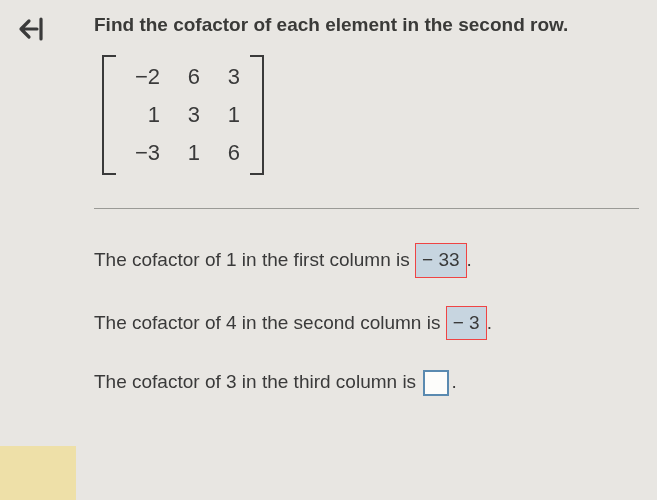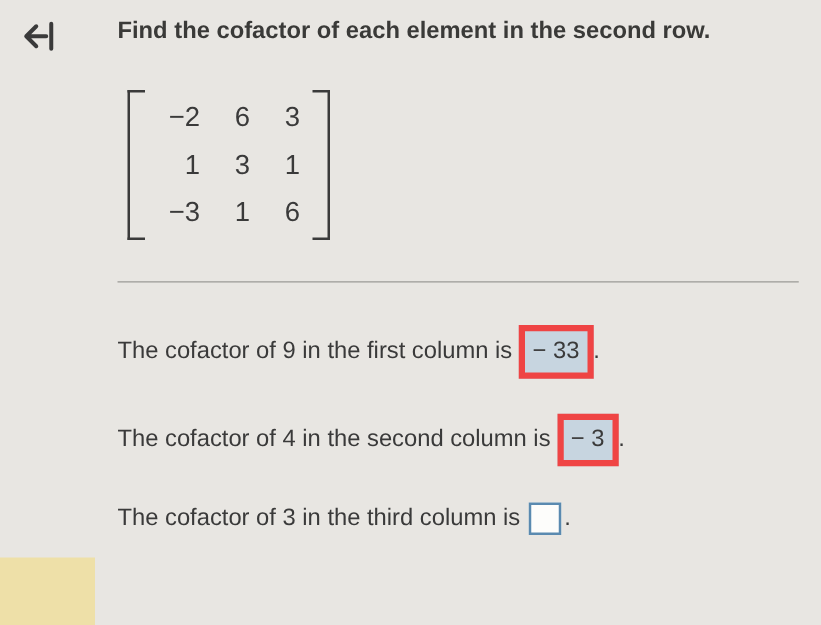--- a/index.html
+++ b/index.html
@@ -25,21 +25,21 @@
     .content {
       position: absolute;
       left: 94px;
       top: 14px;
       right: 18px;
     }
     .question {
       font-size: 19px;
       font-weight: 600;
       color: #3a3a38;
-      margin-bottom: 33px;
+      margin-bottom: 16px;
     }
     .matrix {
       display: flex;
       align-items: center;
       margin-left: 8px;
       margin-bottom: 30px;
     }
     .bracket-left, .bracket-right {
       width: 14px;
       height: 120px;
@@ -66,21 +66,21 @@
       width: 100%;
     }
     .answer-line {
       font-size: 19px;
       margin-bottom: 28px;
       line-height: 1.5;
     }
     .filled {
       background: #c7d5e0;
       padding: 2px 6px;
-      border: 5px solid #ef4444;
+      border: 1px solid #ef4444;
       display: inline-block;
       font-weight: 500;
     }
     .empty-box {
       display: inline-block;
       width: 26px;
       height: 26px;
       border: 2px solid #5a8ab0;
       background: #fdfdfb;
       vertical-align: middle;
@@ -125,21 +125,21 @@
         <div class="cell">1</div>
         <div class="cell">6</div>
       </div>
     </div>
     <div class="bracket-right"></div>
   </div>
 
   <hr class="divider">
 
   <div class="answer-line">
-    <span>The cofactor of 9 in the first column is </span>
+    <span>The cofactor of 1 in the first column is </span>
     <span class="filled">− 33</span><span>.</span>
   </div>
 
   <div class="answer-line">
     <span>The cofactor of 4 in the second column is </span>
     <span class="filled">− 3</span><span>.</span>
   </div>
 
   <div class="answer-line">
     <span>The cofactor of 3 in the third column is </span>

